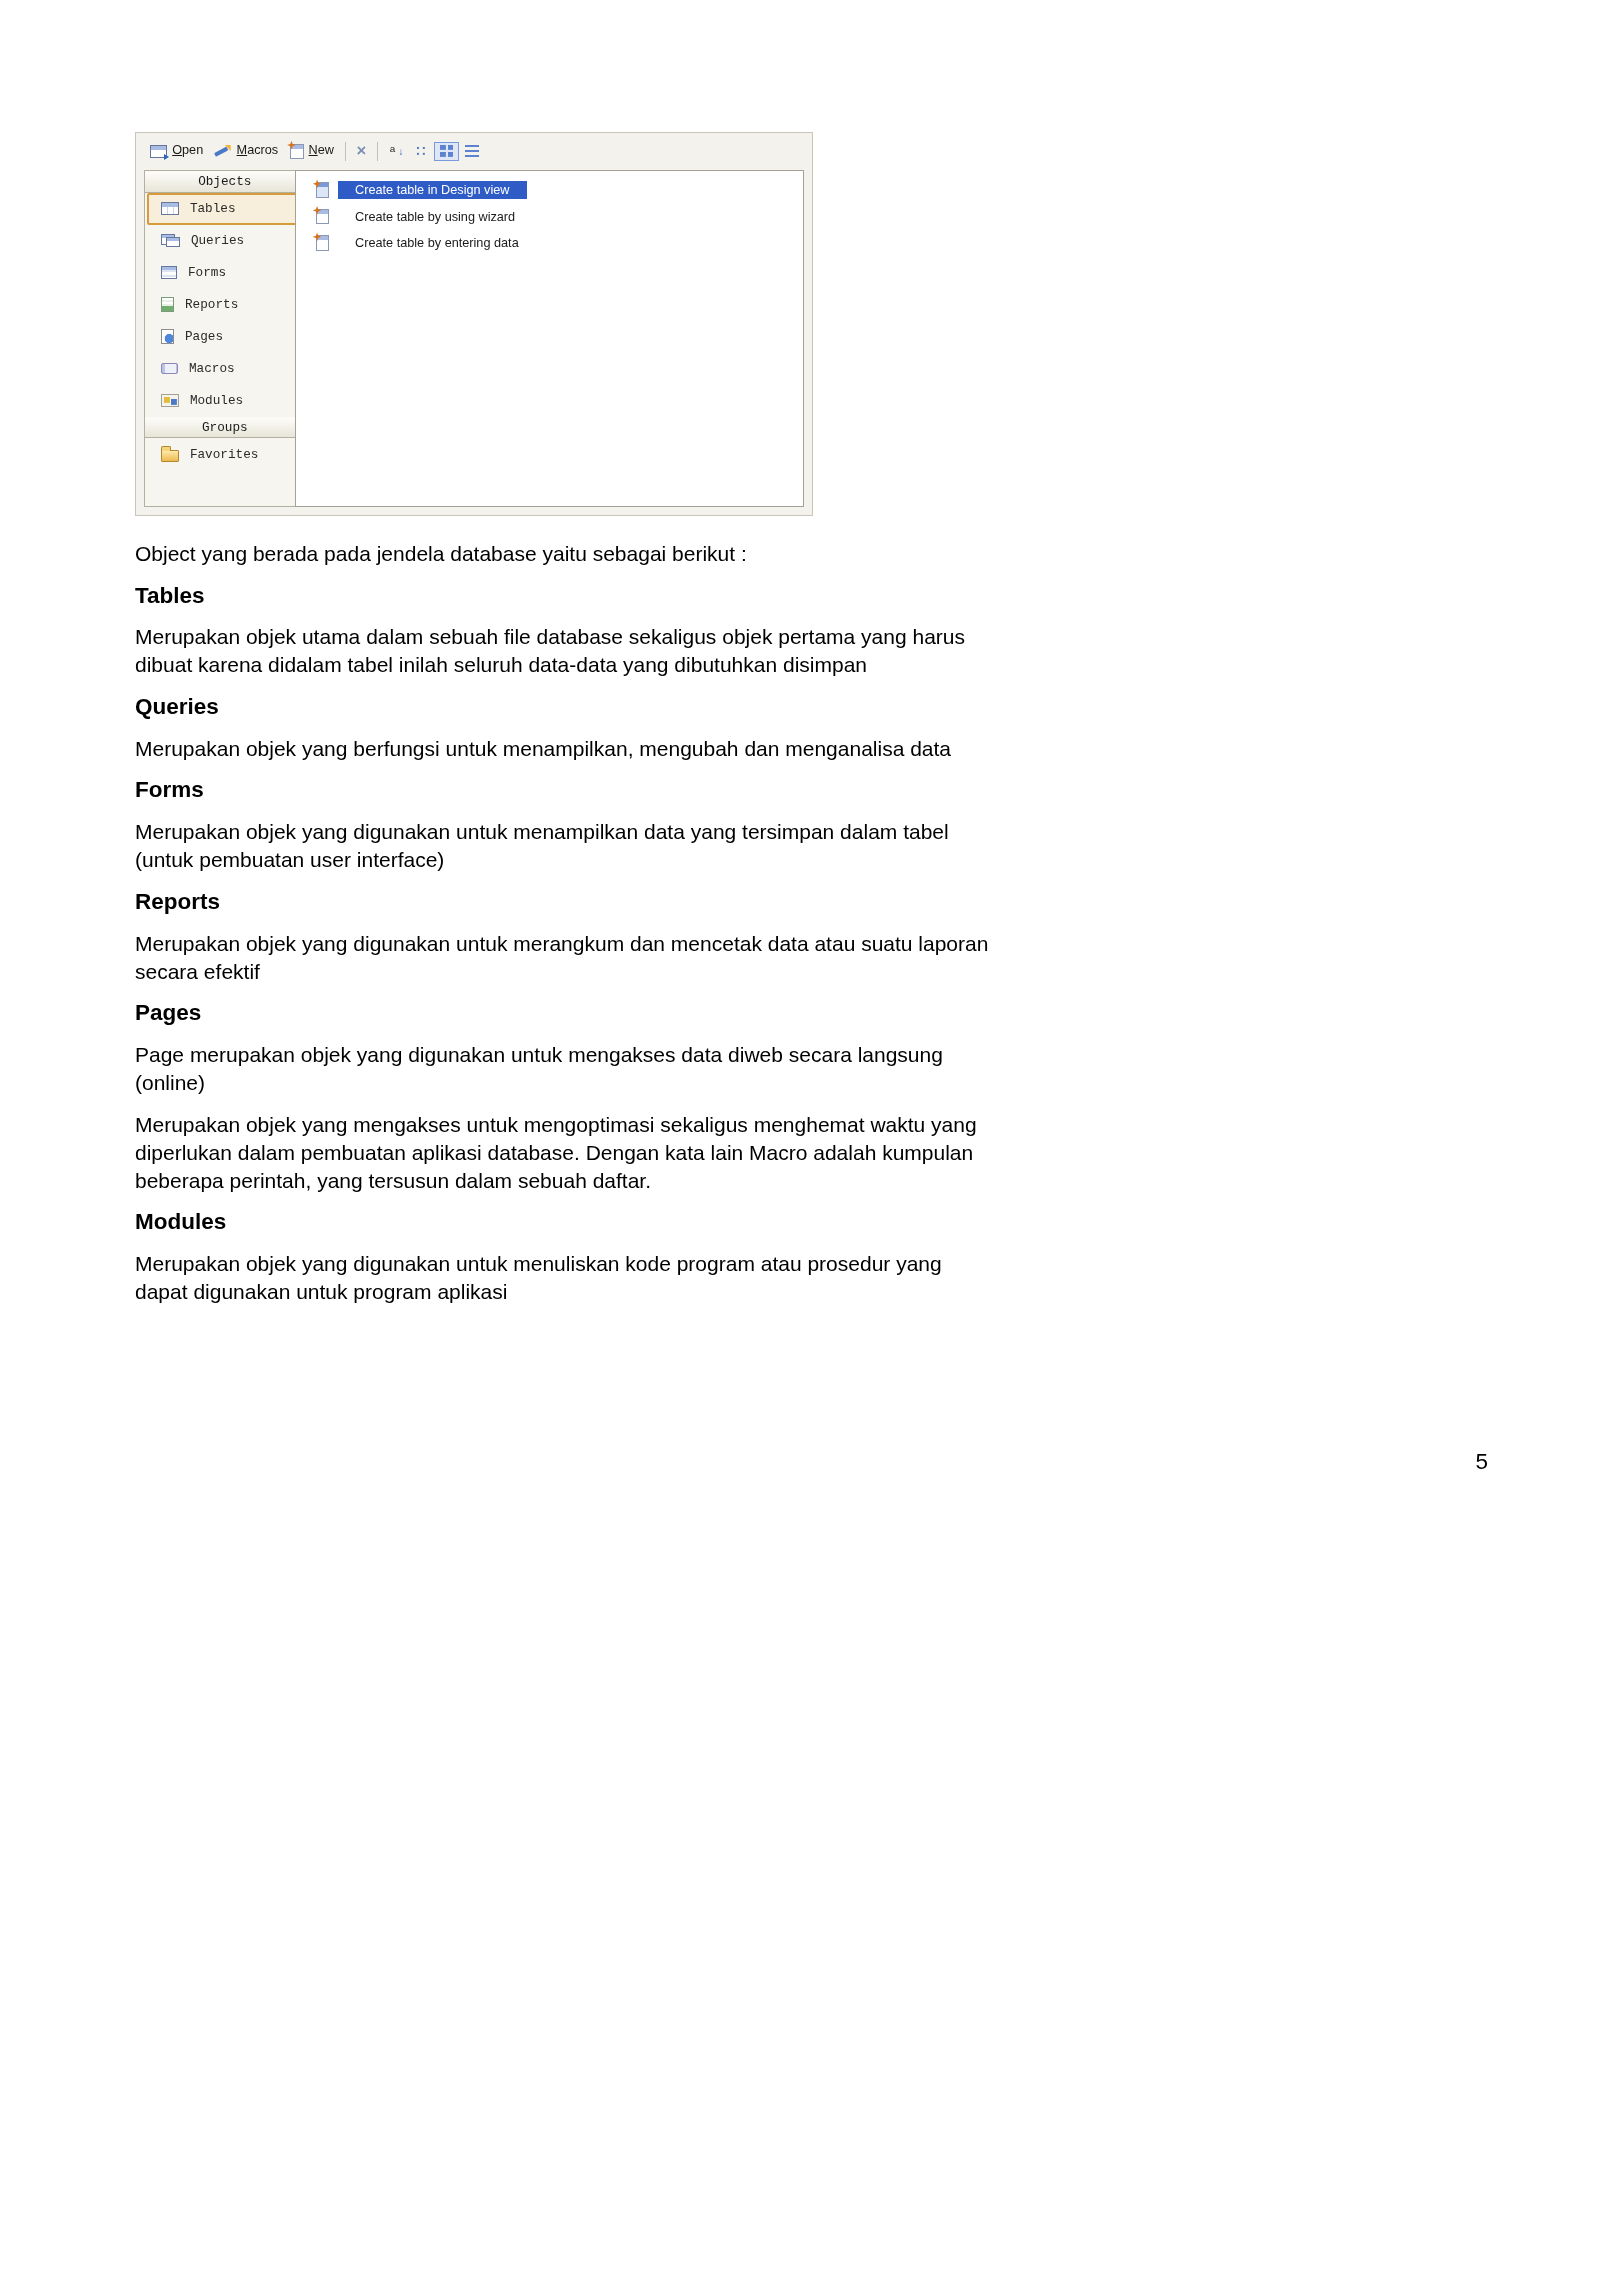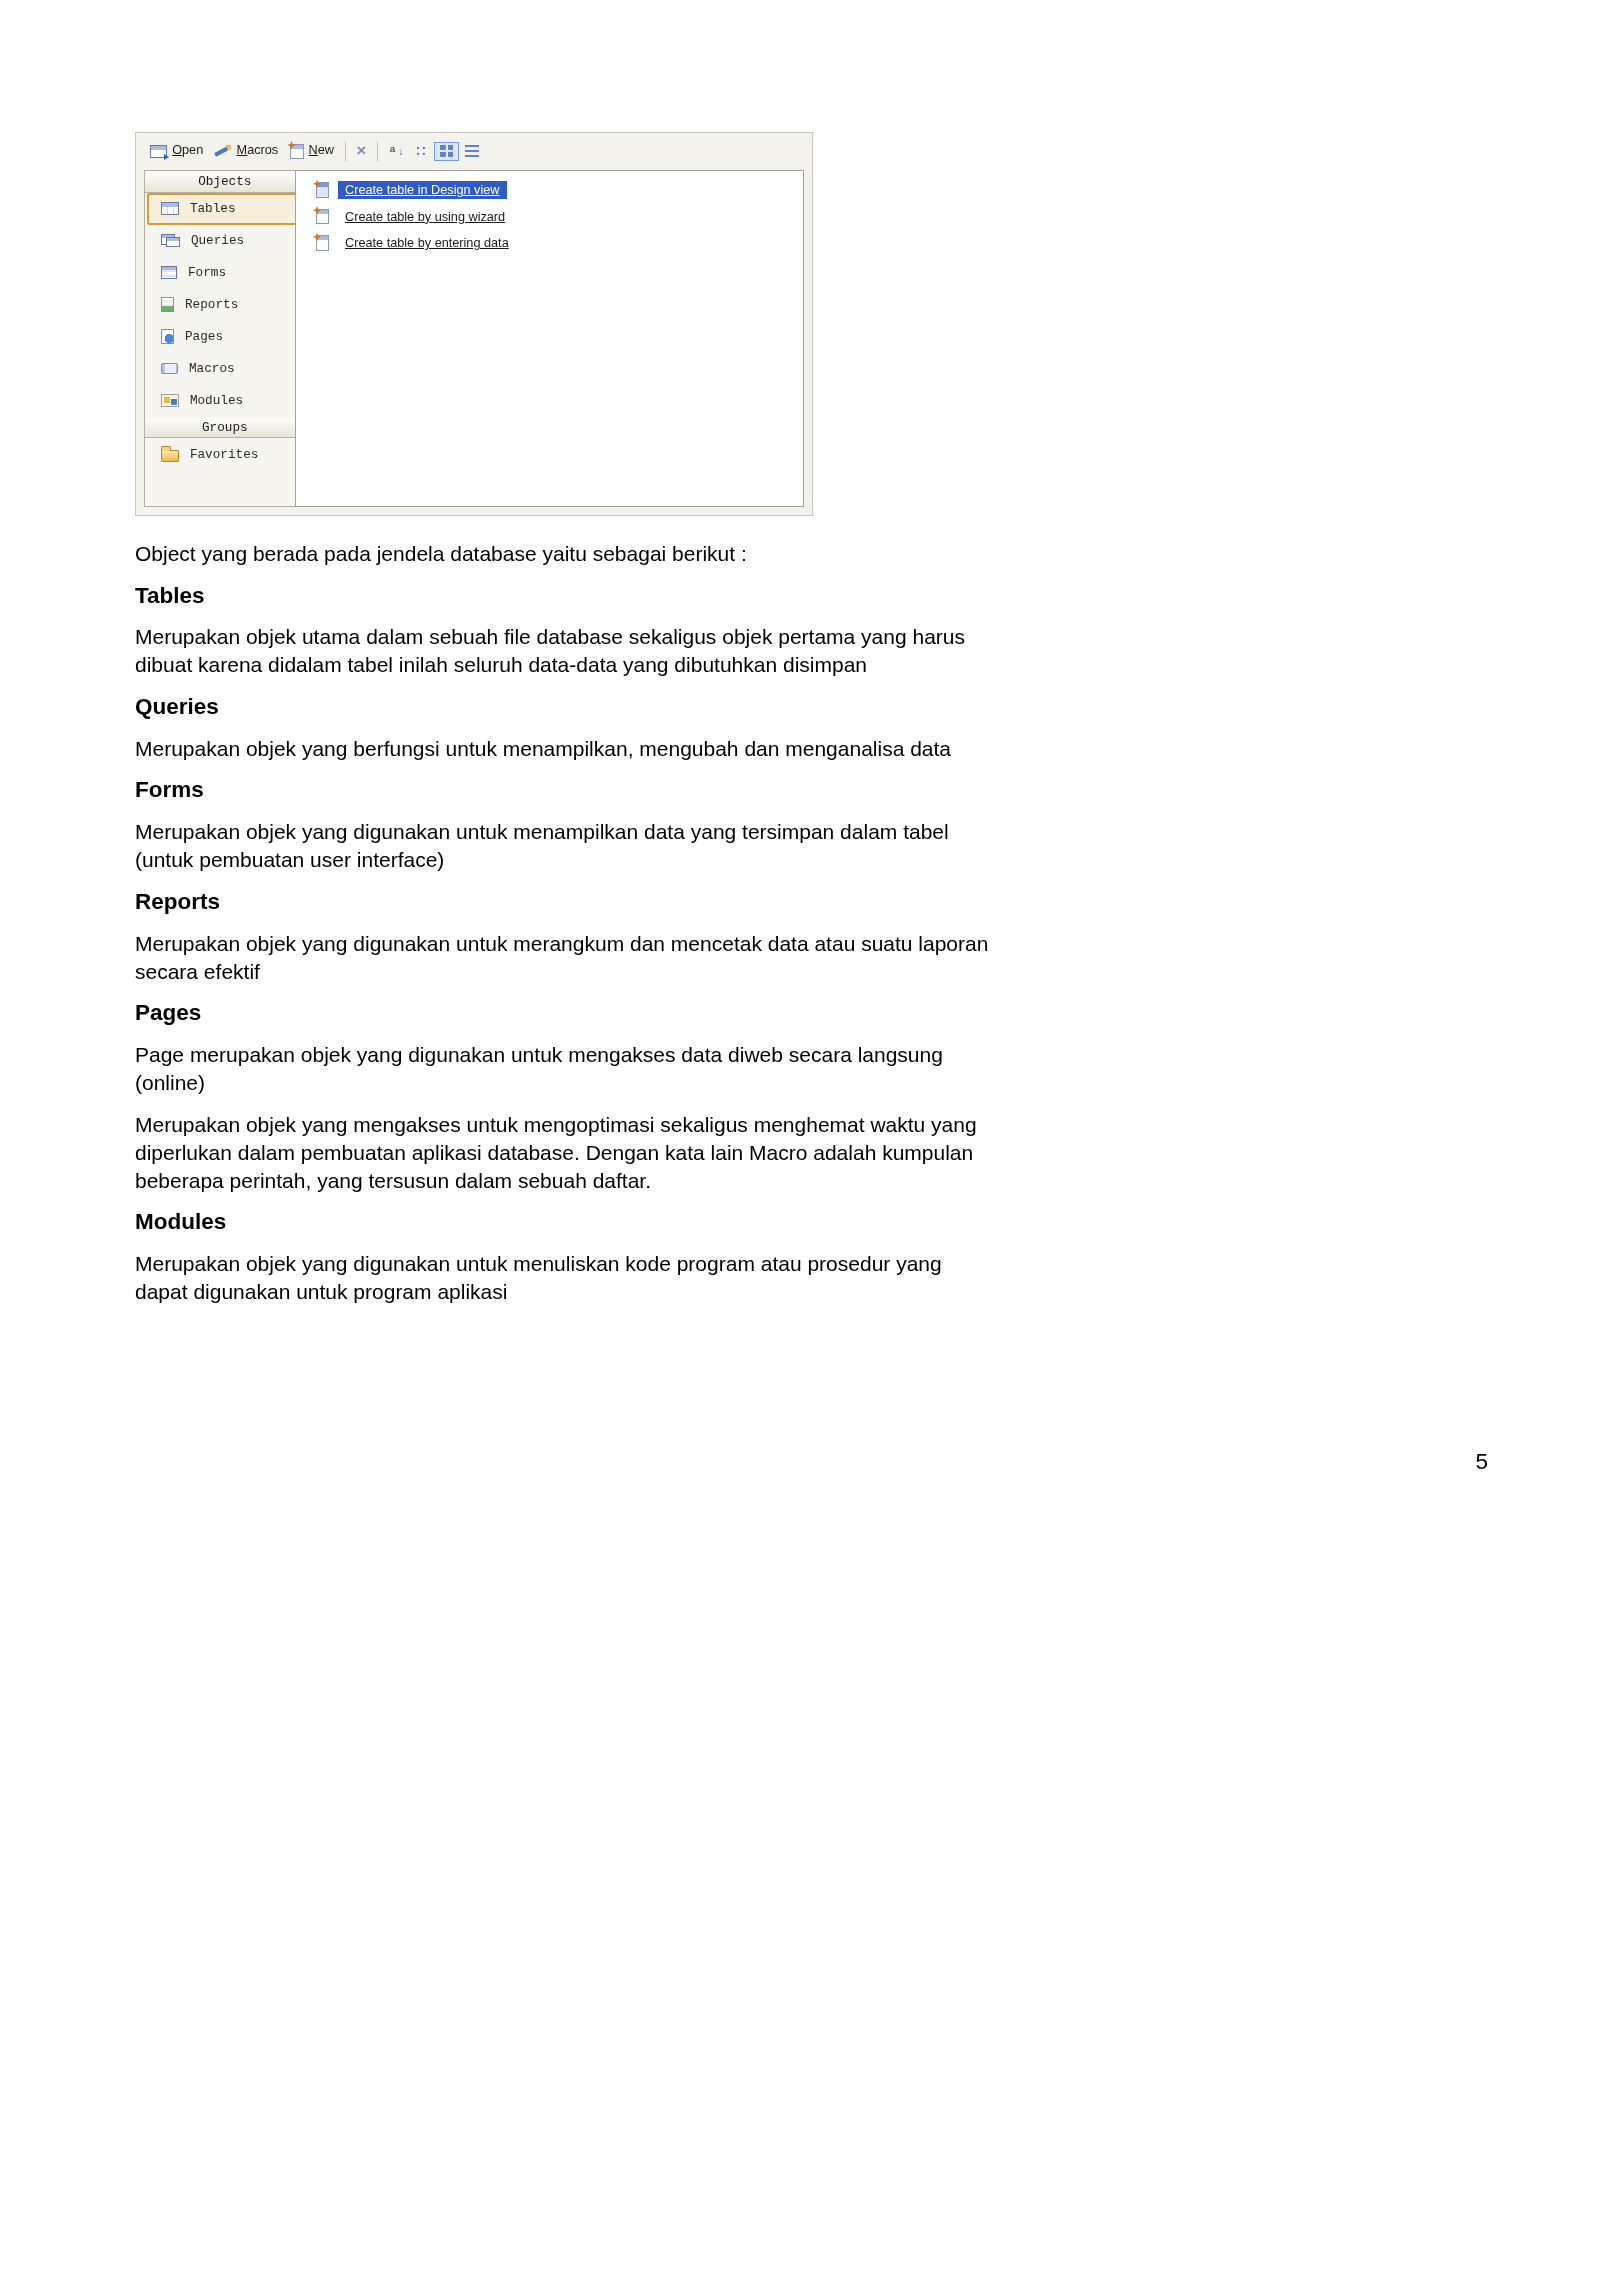--- a/index.html
+++ b/index.html
@@ -24,21 +24,21 @@
     border-bottom:1px solid #b3b0a2;border-top:1px solid #fbfaf6;cursor:default;}
   .side-item{height:32px;display:flex;align-items:center;gap:10.8px;padding-left:16.7px;
     font-size:12.7px;color:#2a2a2a;cursor:default;}
   .side-item.selected{border:2px solid #d79b3a;border-radius:2px;background:#f7efdc;
     margin:0 2px;padding-left:12.7px;}
 
   .aw-list{position:absolute;left:159px;top:37px;right:7.8px;bottom:7.8px;
     background:#ffffff;border:1px solid #a5a295;padding:5.9px;}
   .list-item{display:flex;align-items:center;gap:8.8px;height:26.5px;padding-left:13.7px;
     font-size:12.7px;color:#1a1a1a;cursor:default;}
-  .list-item .txt{padding:2px 7px;text-decoration:underline;}
+  .list-item .txt{padding:2px 17px;}
   .list-item.selected .txt{background:#2e5bc6;color:#fff;}
 
   
   .ico{flex:0 0 auto;display:inline-block;}
   .ico-table{width:17.6px;height:12.7px;border:1px solid #67779c;
     background:linear-gradient(#a9bce6 0 3.9px,rgba(0,0,0,0) 3.9px),
     linear-gradient(90deg,rgba(0,0,0,0) 0 4.9px,#cdd4e4 4.9px 5.9px,rgba(0,0,0,0) 5.9px 10.8px,#cdd4e4 10.8px 11.8px,rgba(0,0,0,0) 11.8px),#fff;}
   .ico-open{position:relative;width:17.6px;height:12.7px;border:1px solid #67779c;
     background:linear-gradient(#a9bce6 0 3.9px,#fff 3.9px);}
   .ico-open::after{content:"";position:absolute;right:-2.9px;bottom:-2.9px;width:0;height:0;

